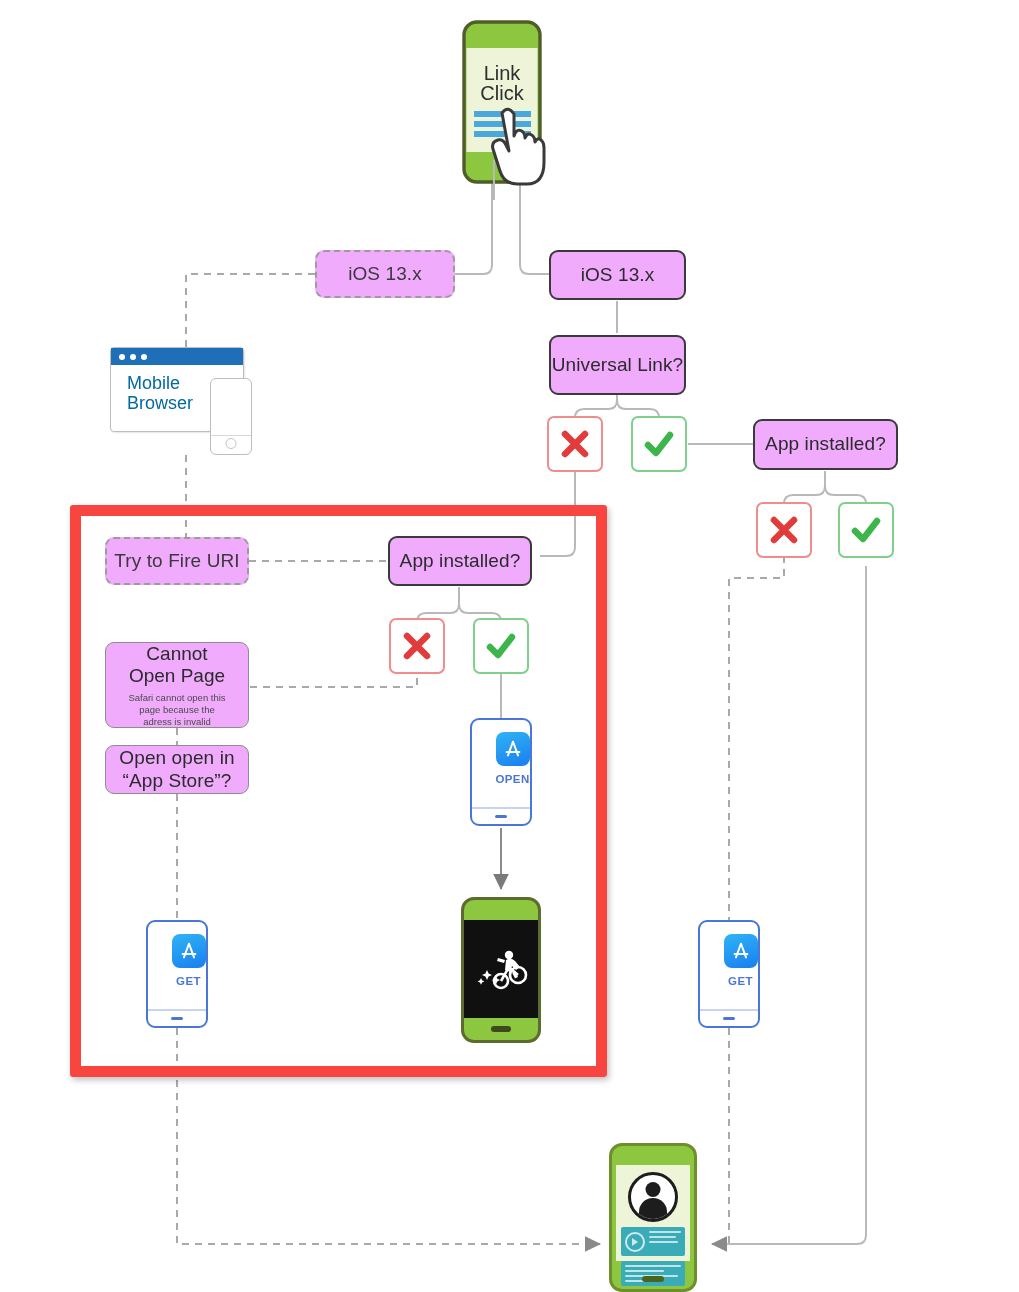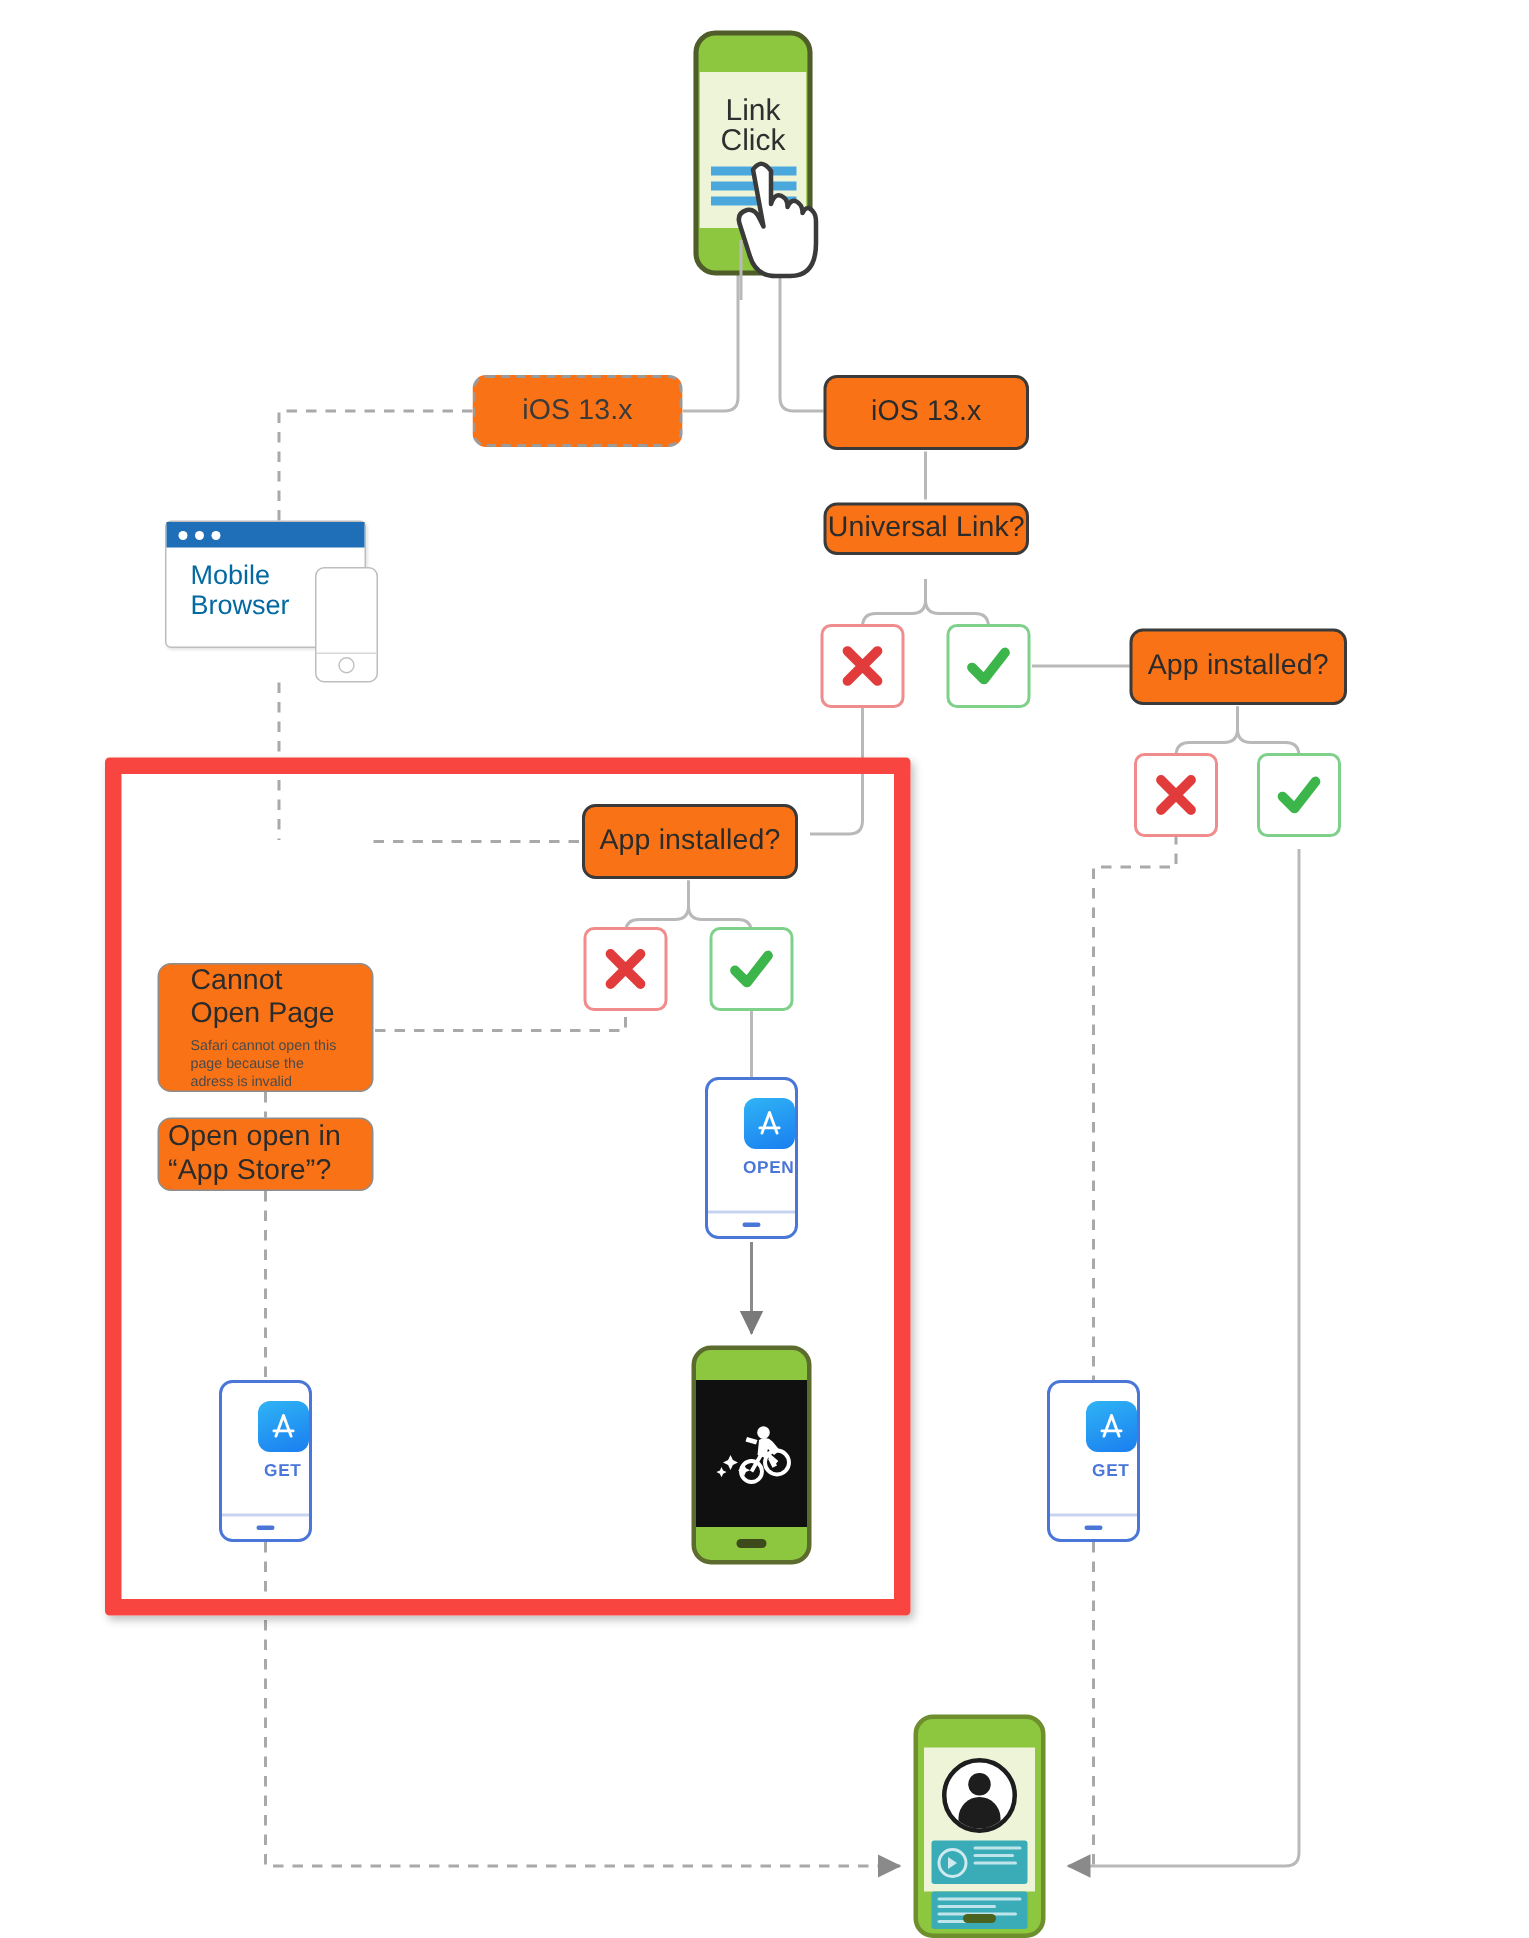--- a/index.html
+++ b/index.html
@@ -3,21 +3,21 @@
 <meta charset="utf-8">
 <style>
   html,body{margin:0;padding:0;background:#ffffff;}
   body{width:1019px;height:1292px;position:relative;overflow:hidden;
        font-family:"Liberation Sans", sans-serif;color:#2b2b2b;}
   #canvas{position:absolute;inset:0;width:1019px;height:1292px;}
   svg.lines{position:absolute;left:0;top:0;width:1019px;height:1292px;pointer-events:none;}
 
   
   .node{position:absolute;box-sizing:border-box;display:flex;align-items:center;
-        justify-content:center;text-align:left;background:#f97316;}
+        justify-content:center;text-align:center;background:#f0abfc;}
   .node.solid{border:2px solid #3a3a3a;border-radius:9px;}
   .node.dashed{border:2px dashed #9b9b9b;border-radius:9px;color:#3a3a3a;}
   .node.thin{border:1.6px solid #8d8d8d;border-radius:9px;}
   .node .lbl{font-size:19px;line-height:1.18;letter-spacing:.1px;font-weight:400;}
 
   
   .mark{position:absolute;width:56px;height:56px;box-sizing:border-box;border-radius:7px;
         background:#fff;display:flex;align-items:center;justify-content:center;}
   .mark.no{border:2px solid #f08c8c;}
   .mark.yes{border:2px solid #7fd08a;}
@@ -178,32 +178,35 @@
   <div style="position:absolute;left:493px;top:160px;width:2.4px;height:40px;background:#b9b9b9;"></div>
 
   <div class="node dashed" style="left:315px;top:250px;width:140px;height:48px;">
     <span class="lbl">iOS 13.x</span>
   </div>
 
   <div class="node solid" style="left:549px;top:250px;width:137px;height:50px;">
     <span class="lbl">iOS 13.x</span>
   </div>
 
-  <div class="node solid" style="left:549px;top:335px;width:137px;height:35px;">
+  <div class="node solid" style="left:549px;top:335px;width:137px;height:60px;">
     <span class="lbl">Universal Link?</span>
   </div>
 
   <div class="node solid" style="left:753px;top:419px;width:145px;height:51px;">
     <span class="lbl">App installed?</span>
   </div>
 
   <div class="node solid" style="left:388px;top:536px;width:144px;height:50px;">
     <span class="lbl">App installed?</span>
   </div>
 
+  <div class="node dashed" style="left:105px;top:537px;width:144px;height:48px;">
+    <span class="lbl">Try to Fire URI</span>
+  </div>
 
   <div class="node thin" id="cannot" style="left:105px;top:642px;width:144px;height:86px;
        flex-direction:column;padding:7px 21px 6px;">
     <span class="big">Cannot Open Page</span>
     <span class="small">Safari cannot open this page because the adress is invalid</span>
   </div>
 
   <div class="node thin" style="left:105px;top:745px;width:144px;height:49px;padding:0 6px;">
     <span class="lbl">Open open in “App Store”?</span>
   </div>

